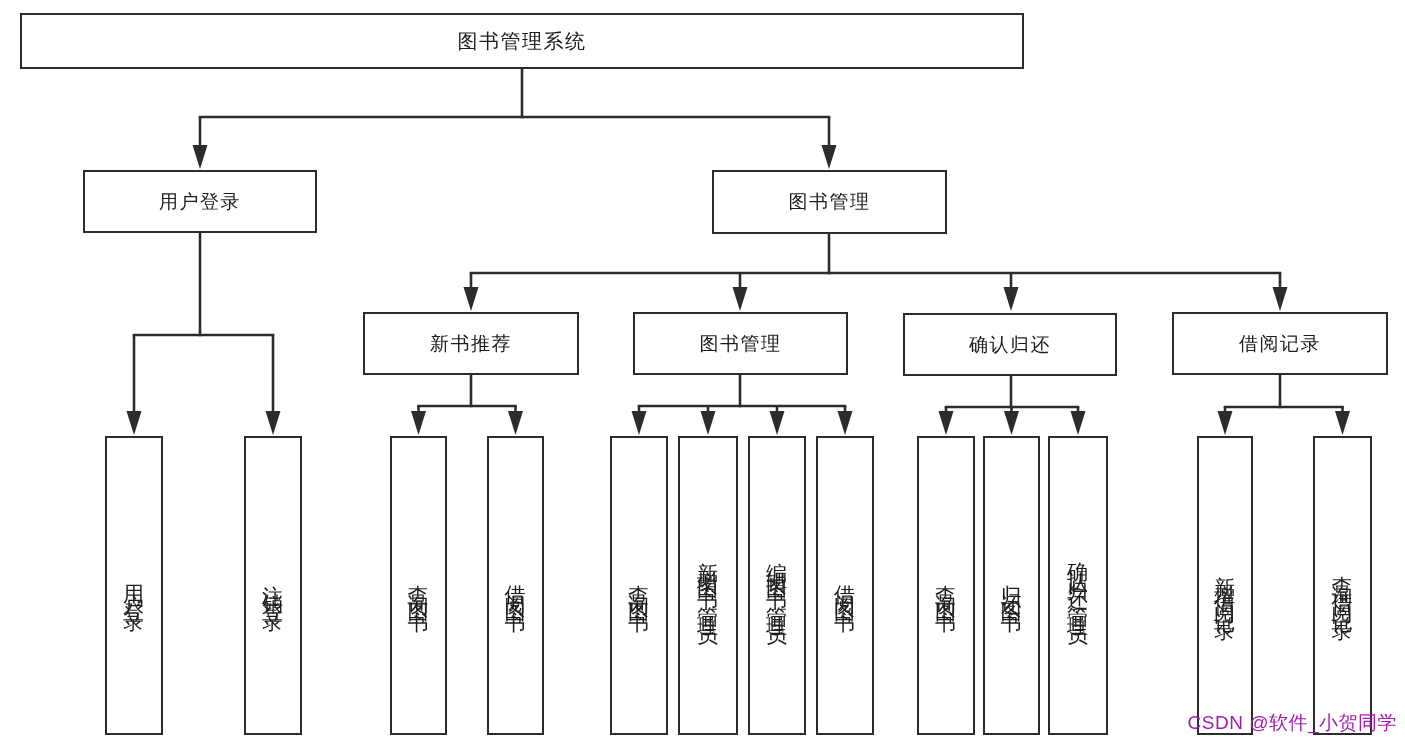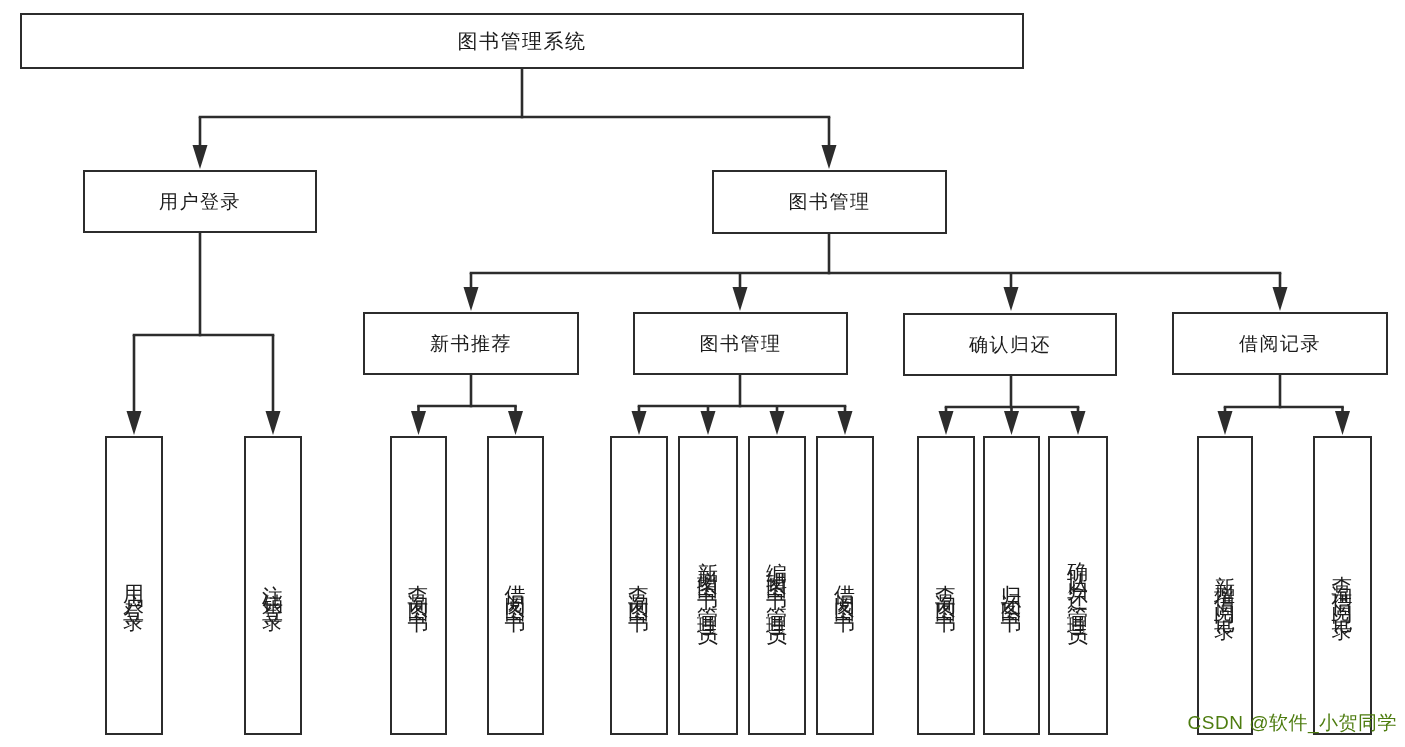--- a/index.html
+++ b/index.html
@@ -34,21 +34,21 @@
     font-size: 21px;
     letter-spacing: 9px;
     line-height: 1;
     white-space: normal;
   }
   .watermark {
     position: absolute;
     right: 8px;
     bottom: 11px;
     font-size: 19px;
-    color: #4d7c0f;
+    color: #a21caf;
     letter-spacing: 0.5px;
     white-space: nowrap;
     text-align: right;
   }
 </style>
 </head>
 <body>
 
 <div class="canvas">
 

